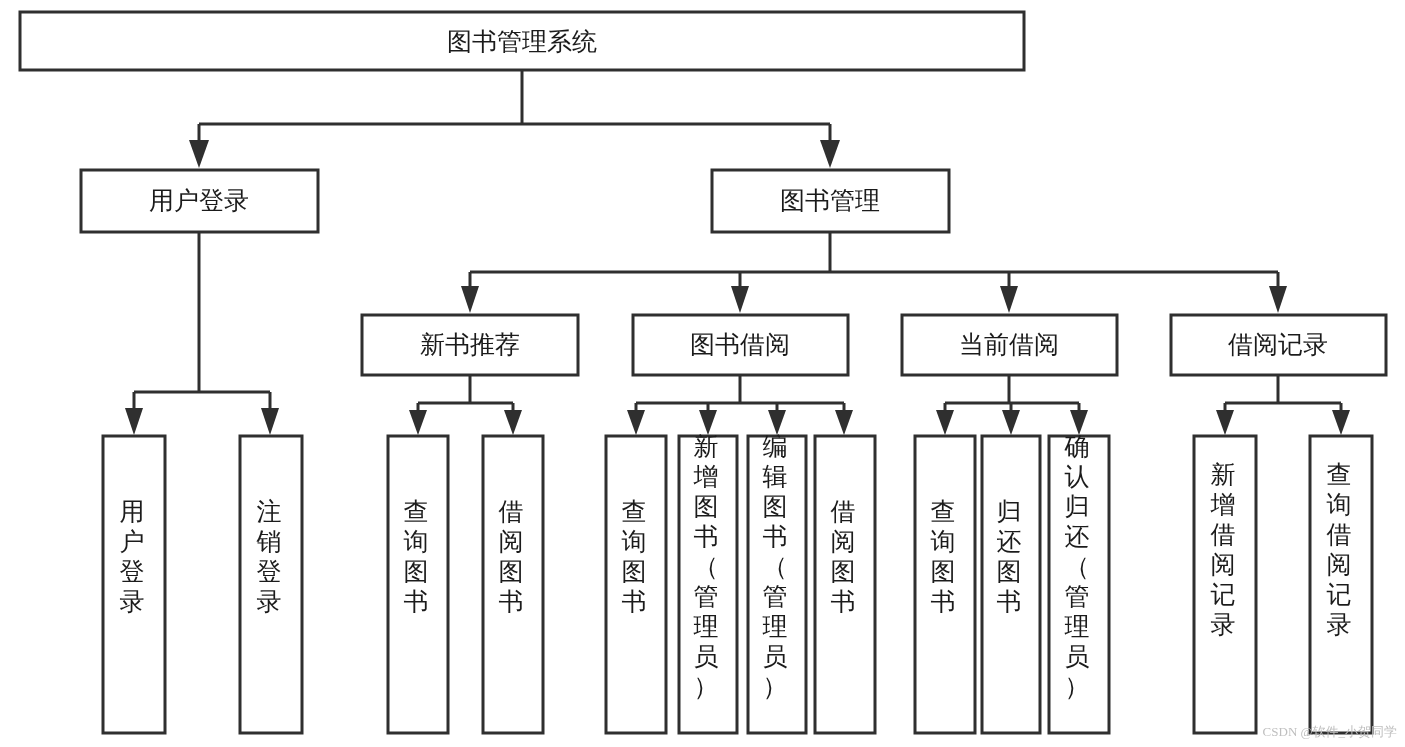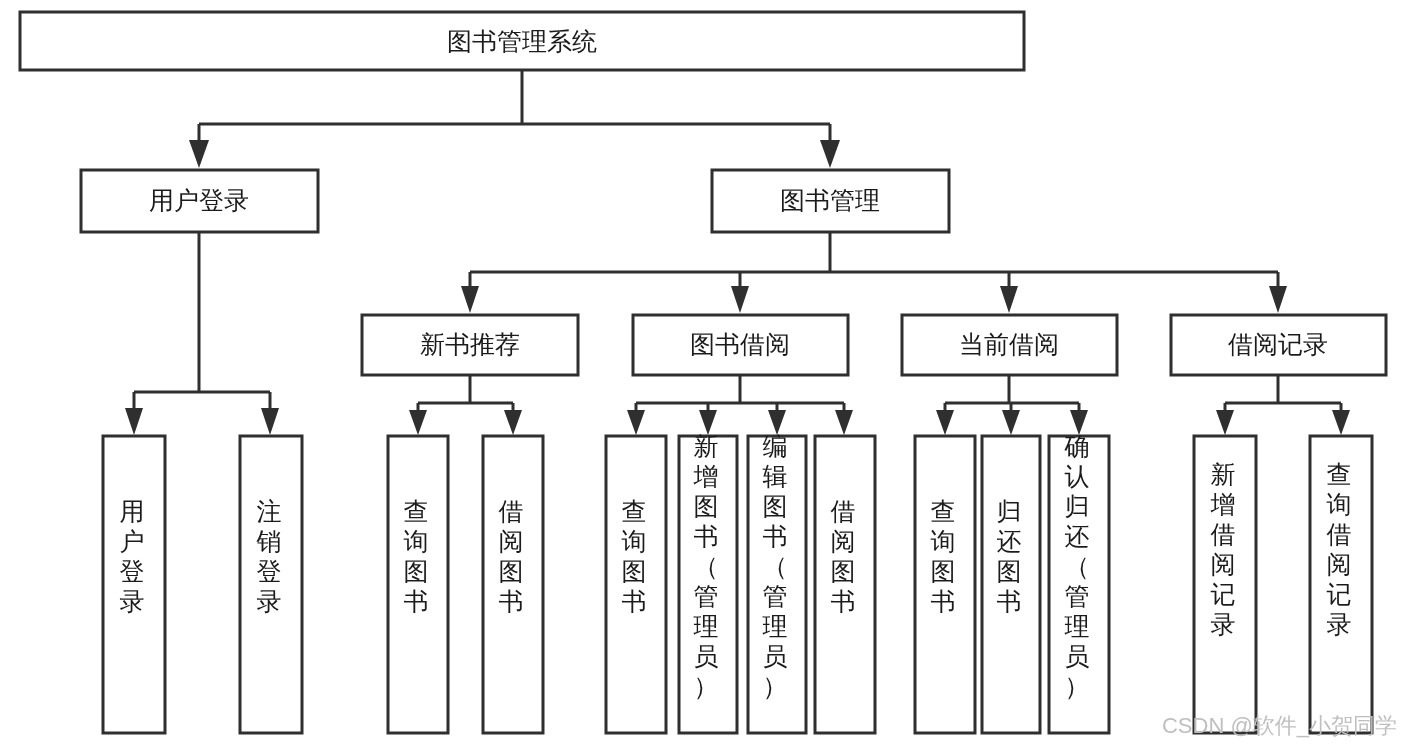--- a/index.html
+++ b/index.html
@@ -44,22 +44,22 @@
     stroke-width: 3;
     fill: none;
   }
   .arrow-head {
     fill: #2f2f2f;
   }
   .watermark {
     position: absolute;
     right: 8px;
     bottom: 6px;
-    font-family: Liberation Sans, sans-serif;
-    font-size: 22px;
+    font-family: Liberation Serif, serif;
+    font-size: 13px;
     color: #bfbfbf;
     white-space: nowrap;
     pointer-events: none;
   }
 </style>
 </head>
 <body>
 
 <svg id="diagram" viewBox="0 0 1405 747">
 

